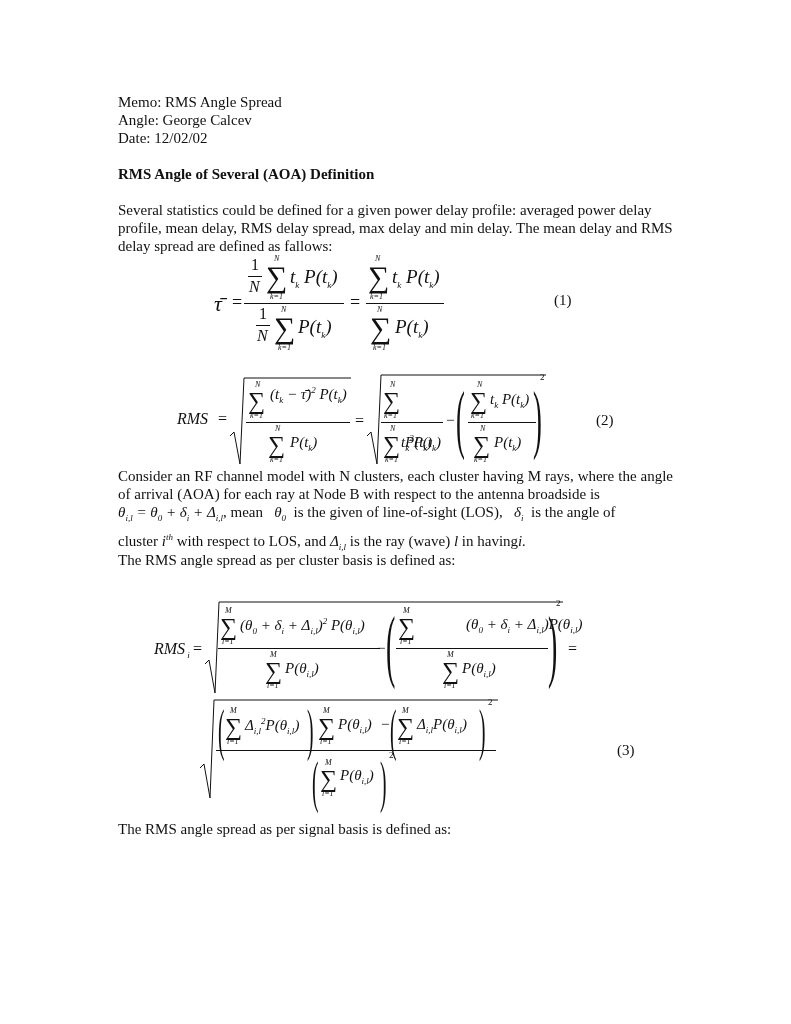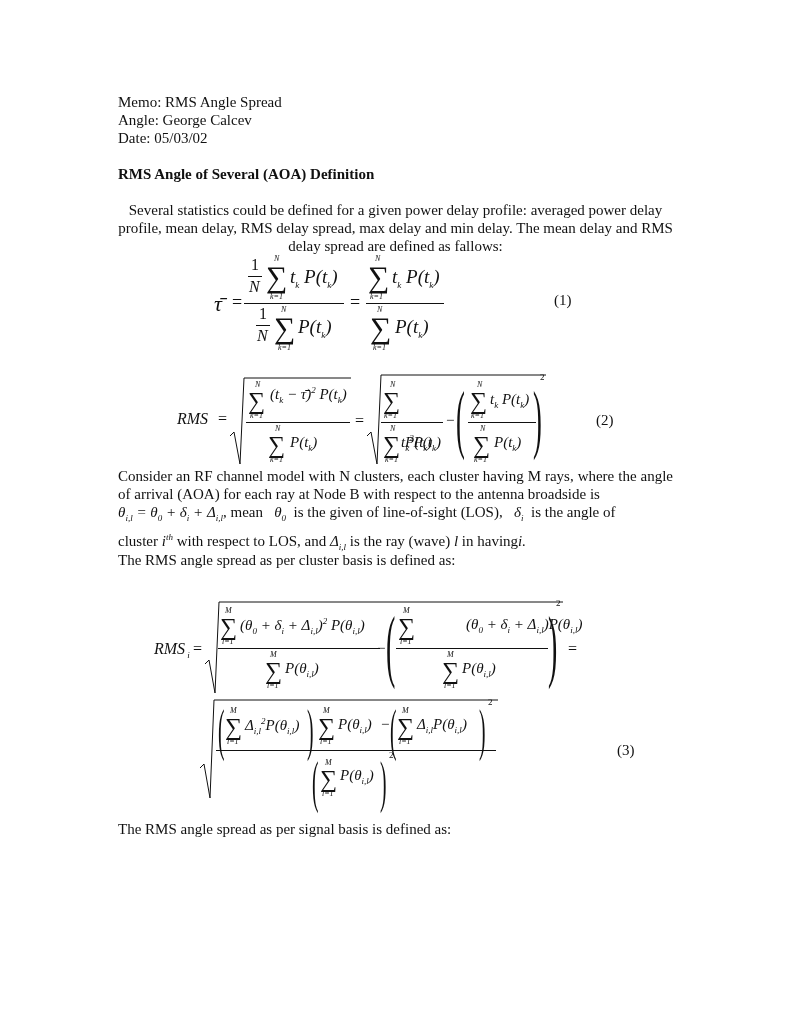--- a/index.html
+++ b/index.html
@@ -16,25 +16,25 @@
   .lim { position: absolute; font-size: 8px; font-style: italic; line-height: 8px; }
   .bar { position: absolute; height: 1px; background: #111; }
   .eqnum { position: absolute; font-size: 15px; }
   sub, sup { font-size: 9px; }
 </style>
 </head>
 <body>
 
 <div class="line" style="top:93px;">Memo: RMS Angle Spread</div>
 <div class="line" style="top:111px;">Angle: George Calcev</div>
-<div class="line" style="top:129px;">Date: 05/03/02</div>
+<div class="line" style="top:129px;">Date: 12/02/02</div>
 
 <div class="line bold" style="top:165px;">RMS Angle of Several (AOA) Definition</div>
 
-<div class="para" style="top:201px;text-align:center;">Several statistics could be defined for a given power delay profile: averaged power delay profile, mean delay, RMS delay spread, max delay and min delay. The mean delay and RMS delay spread are defined as fallows:</div>
+<div class="para" style="top:201px;">Several statistics could be defined for a given power delay profile: averaged power delay profile, mean delay, RMS delay spread, max delay and min delay. The mean delay and RMS delay spread are defined as fallows:</div>
 
 <div class="eq" style="left:0;top:0;width:791px;height:1024px;pointer-events:none;">
   <span class="m it" style="left:214px;top:291px;font-size:22px;">τ̄</span>
   <span class="m" style="left:232px;top:292px;font-size:18px;">=</span>
 
   <span class="m" style="left:251px;top:256px;font-size:16px;">1</span>
   <div class="bar" style="left:248px;top:276px;width:14px;"></div>
   <span class="m it" style="left:249px;top:278px;font-size:16px;">N</span>
   <span class="lim" style="left:274px;top:255px;">N</span>
   <span class="sigma" style="left:266px;top:262px;">∑</span>

